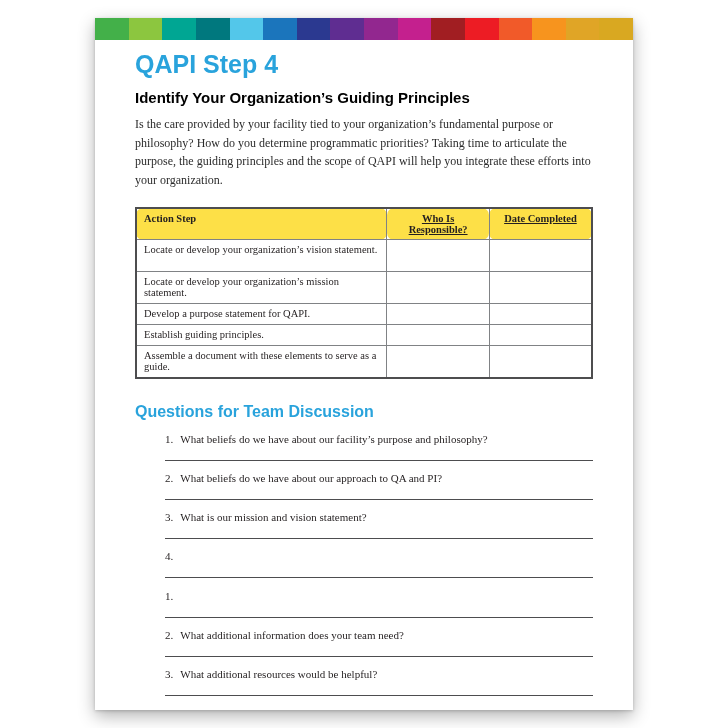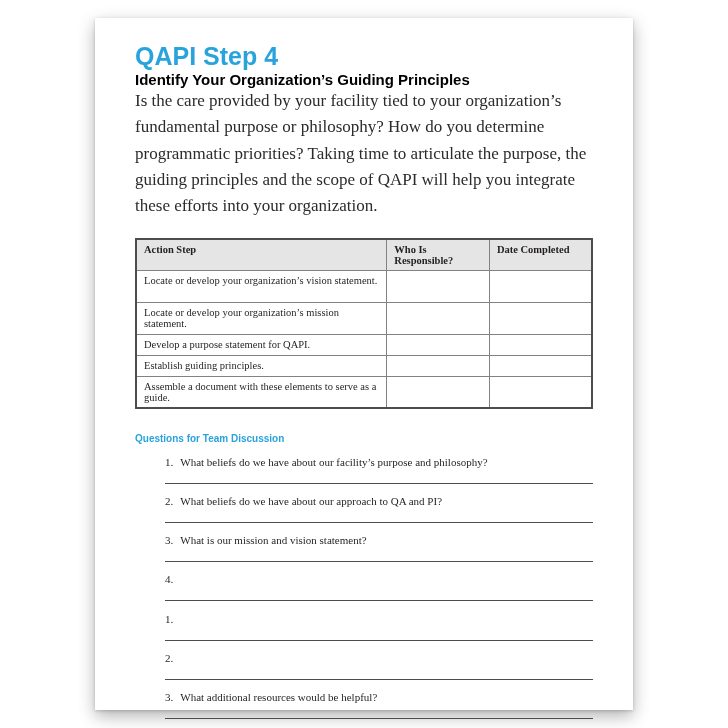--- a/index.html
+++ b/index.html
@@ -22,61 +22,63 @@
     flex-direction: column;
   }
   .stripe { display: flex; height: 22px; width: 100%; }
   .stripe > div { flex: 1; }
   .content { padding: 0 40px; flex: 1; }
   .doc-title {
     font-family: "Liberation Sans", sans-serif;
     font-weight: bold;
     font-size: 25px;
     color: var(--accent);
-    margin-top: 24px;
+    margin-top: 10px;
   }
   .doc-heading {
     font-family: "Liberation Sans", sans-serif;
     font-weight: bold;
     font-size: 15px;
     color: #000;
-    margin-top: 0;
+    margin-top: 10px;
   }
   .intro {
-    font-size: 17px;
+    font-size: 12px;
     line-height: 1.55;
+    margin-top: 9px;
     color: #2b2b2b;
   }
   table.action-table {
     width: 100%;
     border-collapse: collapse;
     margin-top: 18px;
     border: 2px solid #4d4d4f;
   }
   table.action-table th, table.action-table td {
     border: 1px solid #808285;
     font-size: 10.5px;
     padding: 4px 7px;
     vertical-align: top;
   }
   table.action-table th {
-    background: #e5e5e5;
+    background: #fde047;
     font-weight: bold;
     text-align: left;
     height: 22px;
-  }
-  table.action-table th.center { text-align: left; }
+    border-radius: 7px;
+  }
+  table.action-table th.center { text-align: center; text-decoration: underline; }
   td.action-cell { width: 55%; }
   td.blank-cell { width: 22.5%; }
   tr.tall td { height: 32px; }
   tr.short td { height: 21px; margin-top: 11px; }
   .section-heading {
     font-family: "Liberation Sans", sans-serif;
     font-weight: bold;
-    font-size: 10px;
+    font-size: 16px;
     color: var(--accent);
   }
   .sec-1 { margin-top: 24px; }
   .sec-2 { margin-top: 26px; }
   .q-list { margin-top: 12px; }
   .q-item { margin-left: 30px; margin-bottom: 11px; }
   .q-text { font-size: 11px; display: flex; gap: 7px; }
   .q-line { border-bottom: 1px solid #4d4d4f; margin-top: 15px; }
 </style>
 </head>
@@ -182,20 +184,21 @@
     <div class="q-list">
       <div class="q-item">
         <div class="q-text">
           <span>1.</span>
         </div>
         <div class="q-line"></div>
       </div>
       <div class="q-item">
         <div class="q-text">
           <span>2.</span>
+          <span>What additional information does your team need?</span>
         </div>
         <div class="q-line"></div>
       </div>
       <div class="q-item">
         <div class="q-text">
           <span>3.</span>
           <span>What additional resources would be helpful?</span>
         </div>
         <div class="q-line"></div>
       </div>

